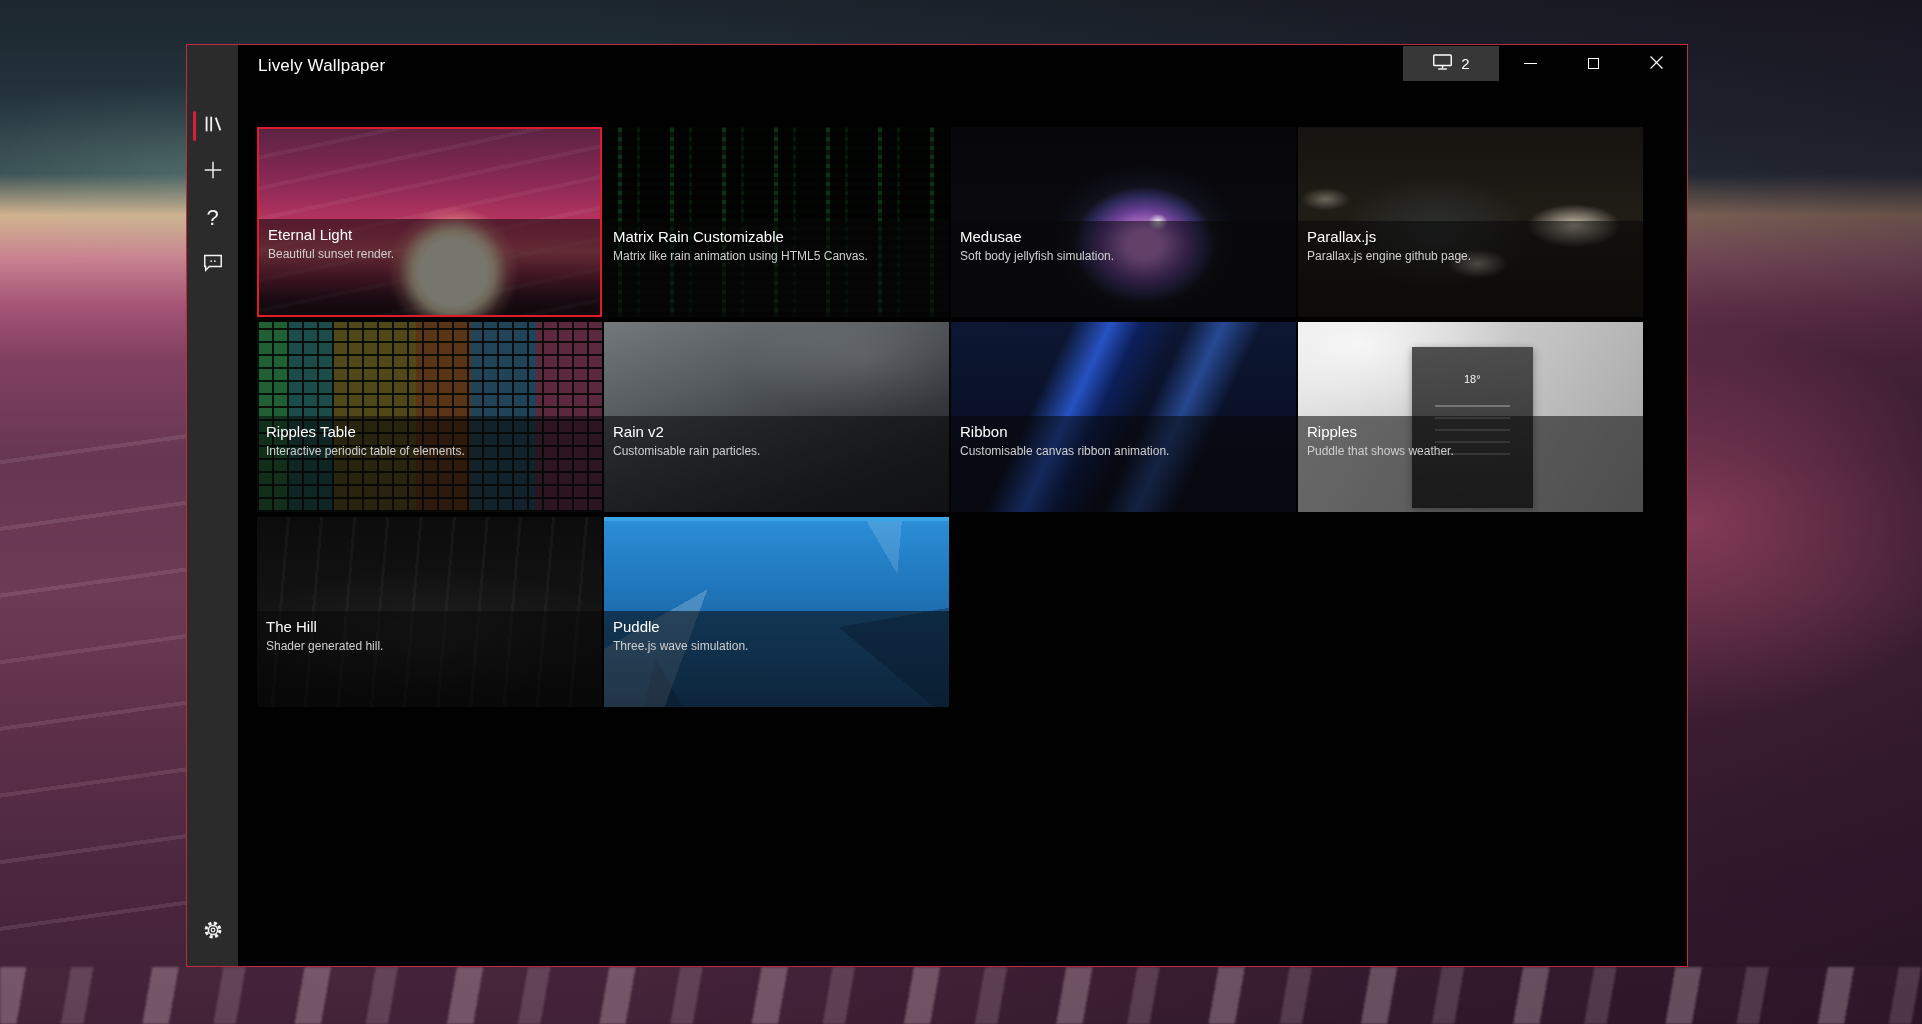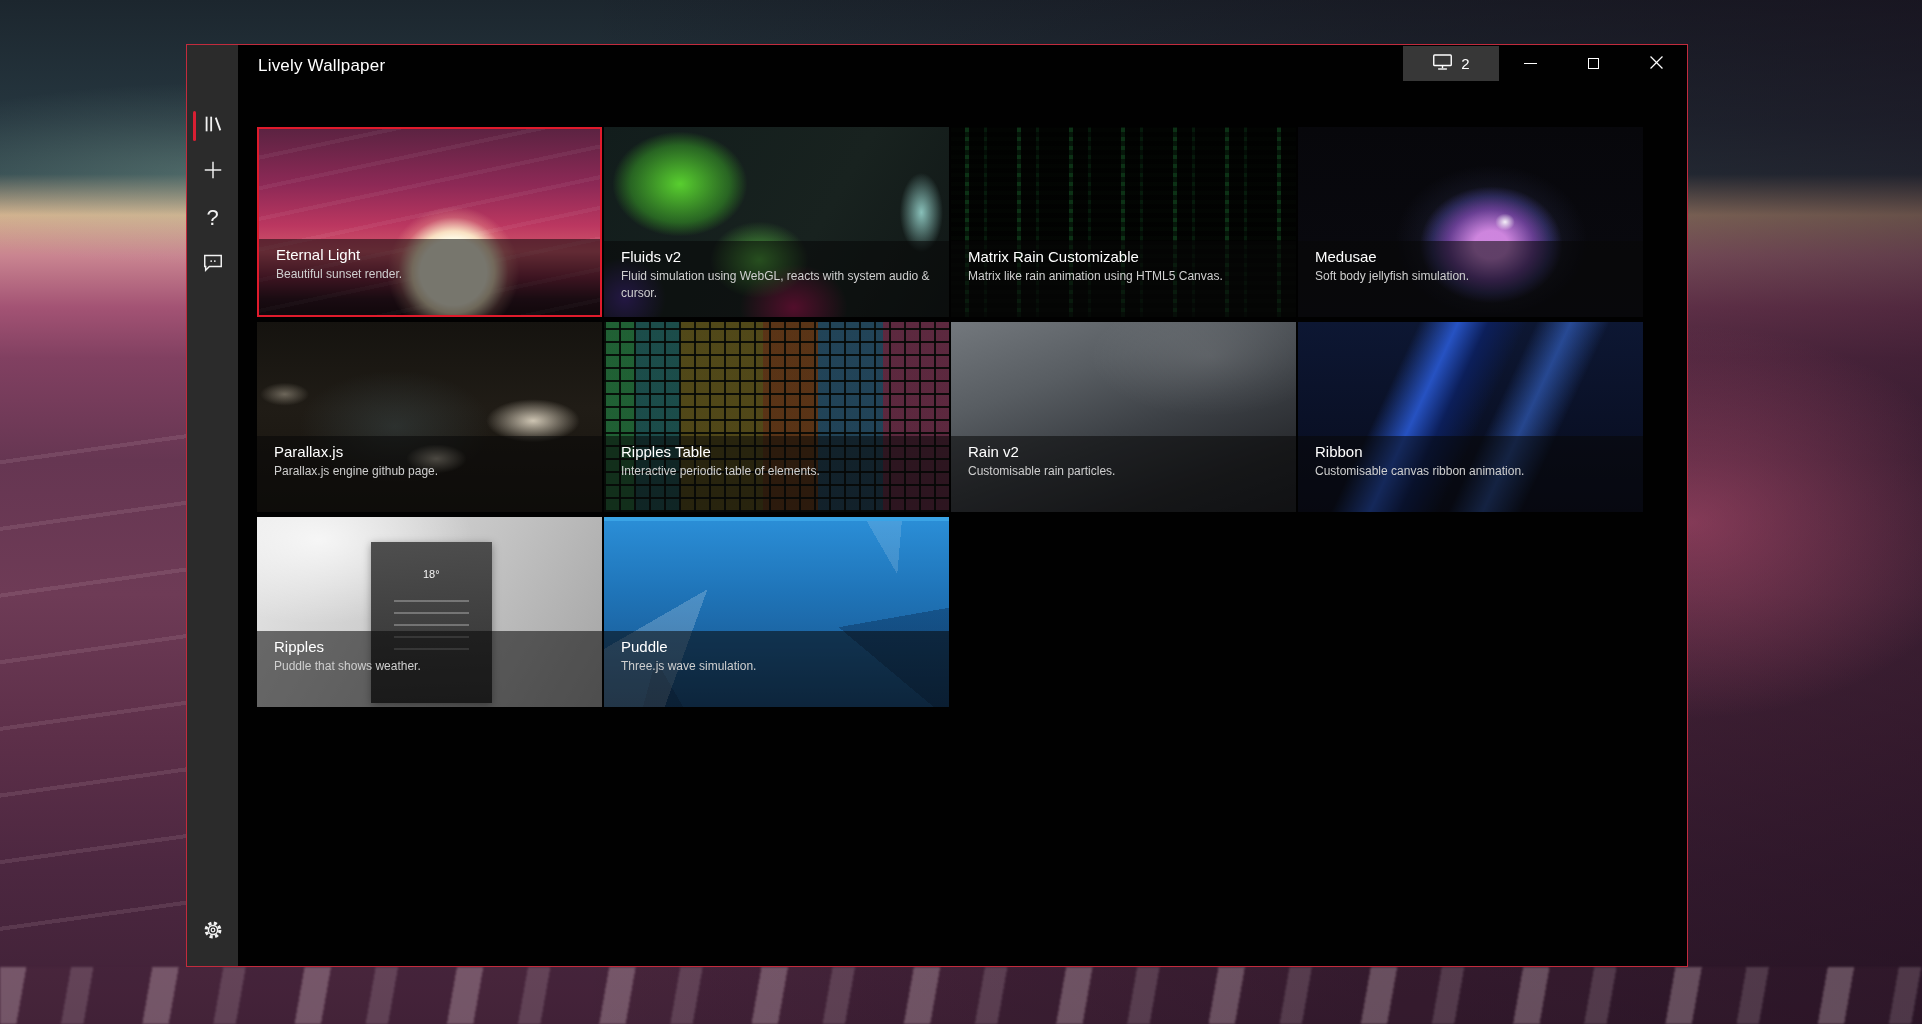--- a/index.html
+++ b/index.html
@@ -48,22 +48,22 @@
   .cap-btn { width:63px; height:35px; display:flex; align-items:center; justify-content:center; cursor:pointer; }
   .cap-btn:last-child { width:62px; }
   .min-glyph { width:13px; height:1px; background:#fff; }
   .max-glyph { width:11px; height:11px; border:1px solid #fff; }
 
   
   .grid { position:absolute; left:70px; top:82px;
     display:grid; grid-template-columns:repeat(4,345px); grid-auto-rows:190px; column-gap:2px; row-gap:5px; }
   .tile { position:relative; overflow:hidden; cursor:pointer; }
   .tile.selected { border:2px solid #e01b2c; }
-  .overlay { position:absolute; left:0; right:0; bottom:0; height:76px;
-    background:rgba(8,8,8,0.55); padding:5px 9px 0 17px; }
+  .overlay { position:absolute; left:0; right:0; bottom:0; height:96px;
+    background:rgba(8,8,8,0.55); padding:5px 9px 0 9px; }
   .tile.selected .overlay { left:0; right:0; bottom:0; }
   .t-title { font-size:15px; color:#ffffff; line-height:21px; }
   .t-desc { font-size:12px; color:#cfcfcf; line-height:17px; margin-top:1px; }
 
   
   .thumb { position:absolute; inset:0; }
   .thumb-eternal { background:
       radial-gradient(circle at 57% 77%, #fffce9 0 33px, rgba(255,242,205,0.9) 41px, rgba(255,186,160,0.28) 55px, transparent 66px),
       repeating-linear-gradient(168deg, transparent 0 26px, rgba(255,255,255,0.05) 26px 30px),
       linear-gradient(180deg, #5c2342 0%, #8d2956 30%, #bb3760 52%, #d1566b 66%, #7e2440 80%, #321120 91%, #1d0a12 100%); }
@@ -213,27 +213,20 @@
     <div class="grid">
 
       <div class="tile selected">
         <div class="thumb thumb-eternal"></div>
         <div class="overlay">
           <div class="t-title">Eternal Light</div>
           <div class="t-desc">Beautiful sunset render.</div>
         </div>
       </div>
 
-      <div class="tile">
-        <div class="thumb thumb-fluids"></div>
-        <div class="overlay">
-          <div class="t-title">Fluids v2</div>
-          <div class="t-desc">Fluid simulation using WebGL, reacts with system audio &amp; cursor.</div>
-        </div>
-      </div>
 
       <div class="tile">
         <div class="thumb thumb-matrix"></div>
         <div class="overlay">
           <div class="t-title">Matrix Rain Customizable</div>
           <div class="t-desc">Matrix like rain animation using HTML5 Canvas.</div>
         </div>
       </div>
 
       <div class="tile">
@@ -282,20 +275,27 @@
             <div class="weather-temp">18°</div>
             <div class="weather-rows"></div>
           </div>
         </div>
         <div class="overlay">
           <div class="t-title">Ripples</div>
           <div class="t-desc">Puddle that shows weather.</div>
         </div>
       </div>
 
+      <div class="tile">
+        <div class="thumb thumb-hill"></div>
+        <div class="overlay">
+          <div class="t-title">The Hill</div>
+          <div class="t-desc">Shader generated hill.</div>
+        </div>
+      </div>
 
 
       <div class="tile">
         <div class="thumb thumb-waves"></div>
         <div class="overlay">
           <div class="t-title">Puddle</div>
           <div class="t-desc">Three.js wave simulation.</div>
         </div>
       </div>
 

